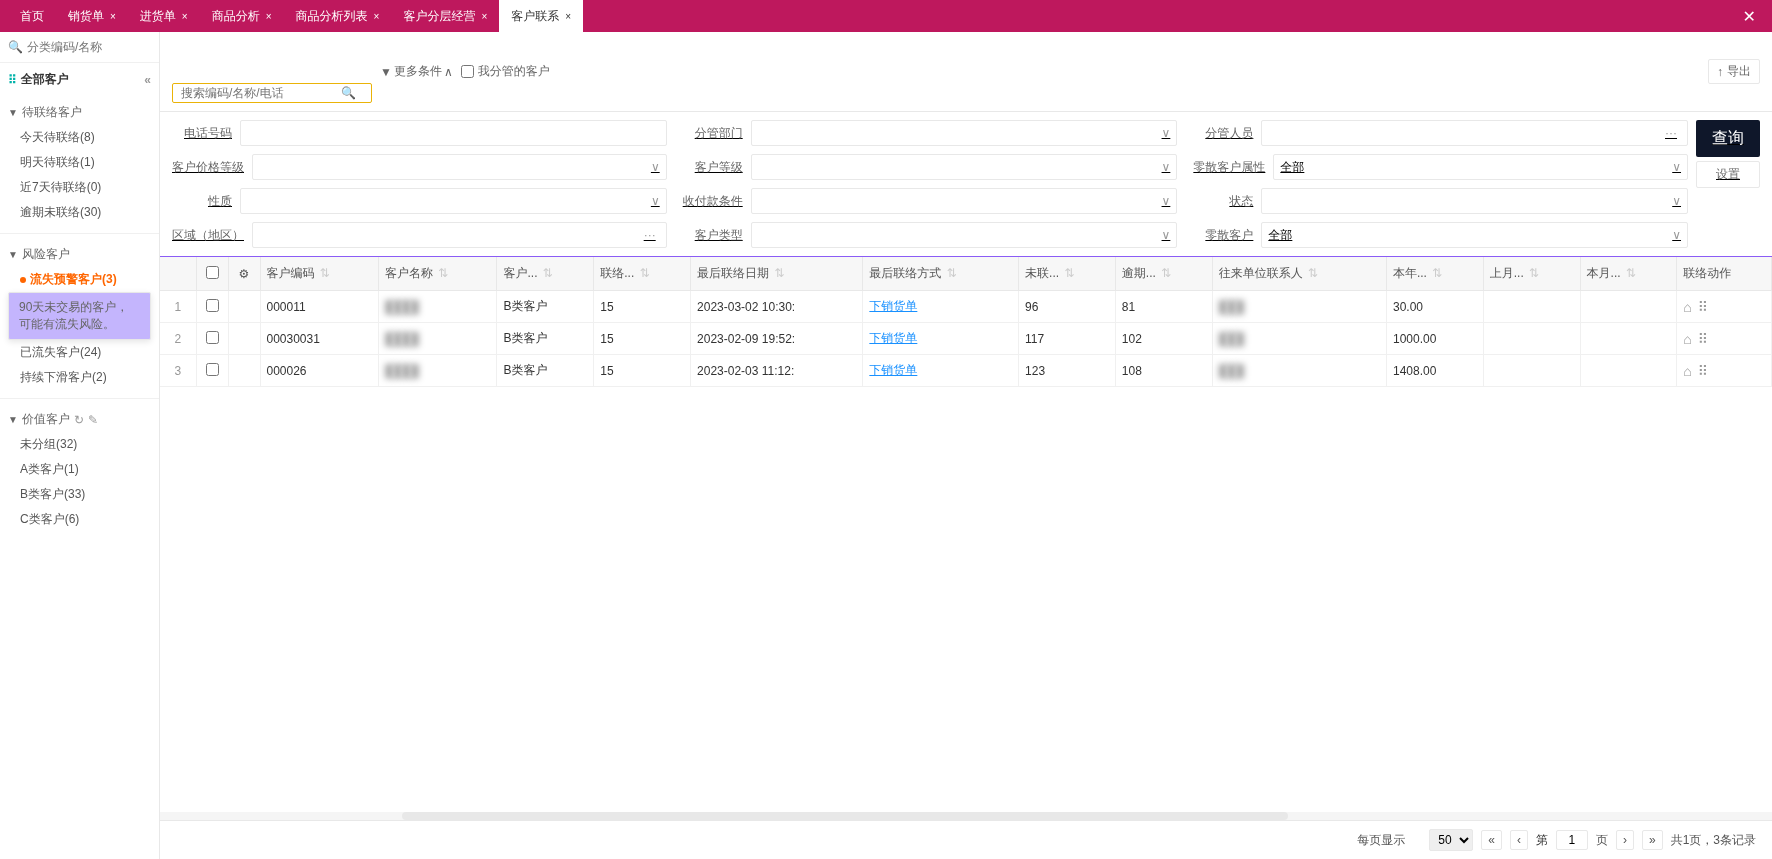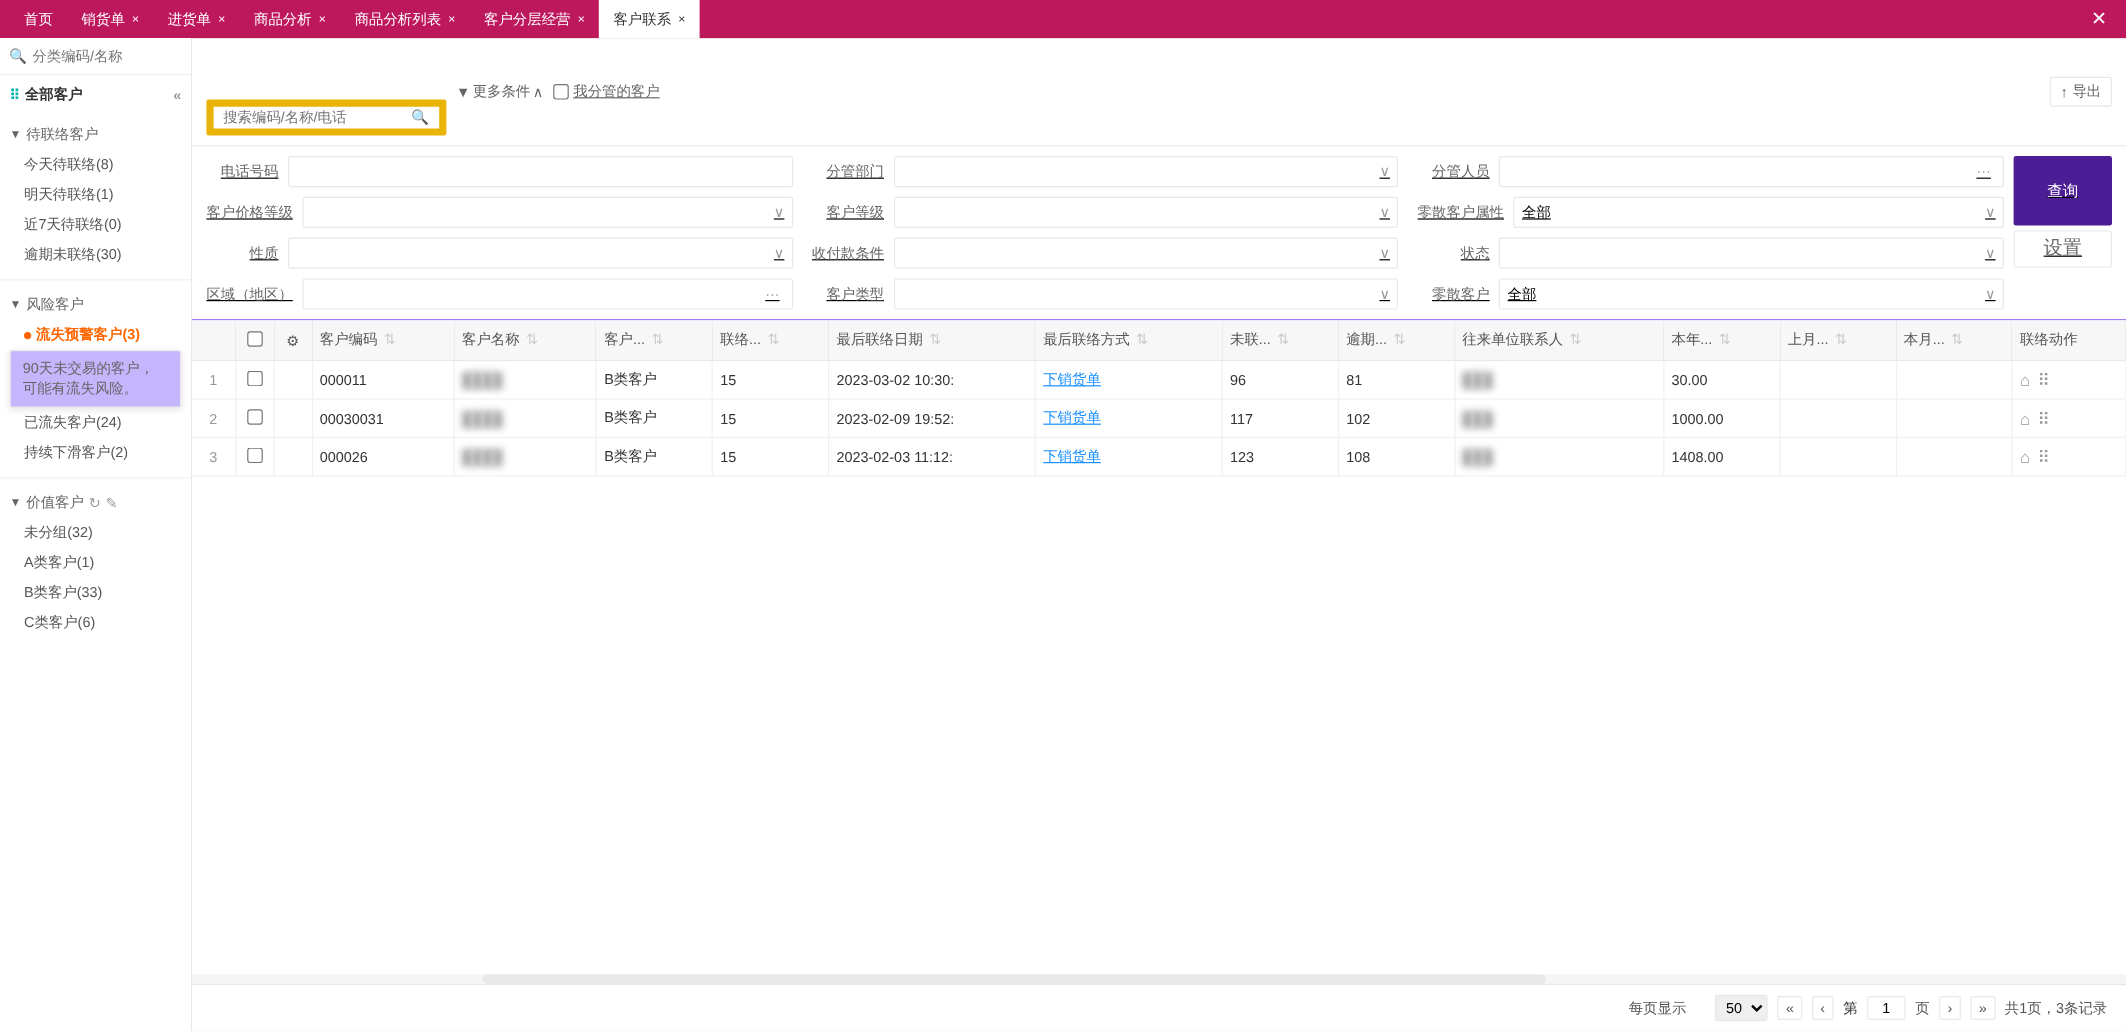--- a/index.html
+++ b/index.html
@@ -163,21 +163,21 @@
       background: white;
       padding: 8px 12px;
       display: flex;
       align-items: center;
       gap: 8px;
       border-bottom: 1px solid #e8e8e8;
     }
     .search-input-wrap {
       display: flex;
       align-items: center;
-      border: 6px solid #eab308;
+      border: 1px solid #eab308;
       border-radius: 2px;
       padding: 2px 8px;
       width: 200px;
       margin-top: 43px;
     }
     .search-input-wrap input {
       border: none;
       outline: none;
       font-size: 12px;
       width: 160px;
@@ -190,21 +190,20 @@
       color: #666;
       cursor: pointer;
       gap: 2px;
     }
     .my-customer {
       display: flex;
       align-items: center;
       color: #666;
       gap: 4px;
       cursor: pointer;
-      text-decoration: underline;
     }
     .spacer { flex: 1; }
     .export-btn {
       display: flex;
       align-items: center;
       gap: 4px;
       color: #666;
       cursor: pointer;
       border: 1px solid #e8e8e8;
       padding: 3px 8px;
@@ -261,36 +260,36 @@
       cursor: pointer;
       background: white;
     }
     .filter-select .arrow { color: #999; }
     .filter-actions {
       display: flex;
       flex-direction: column;
       gap: 4px;
     }
     .btn-query {
-      background: #4c1d95;
+      background: #0f172a;
       color: white;
       border: none;
-      padding: 20px 16px;
-      border-radius: 2px;
-      cursor: pointer;
-      font-size: 13px;
+      padding: 8px 16px;
+      border-radius: 2px;
+      cursor: pointer;
+      font-size: 16px;
     }
     .btn-setting {
       background: white;
       color: #666;
       border: 1px solid #e8e8e8;
-      padding: 4px 24px;
-      border-radius: 2px;
-      cursor: pointer;
-      font-size: 16px;
+      padding: 4px 12px;
+      border-radius: 2px;
+      cursor: pointer;
+      font-size: 12px;
     }
     .ellipsis-btn {
       color: #999;
       cursor: pointer;
       padding: 0 4px;
     }
 
     
     .table-area {
       flex: 1;

